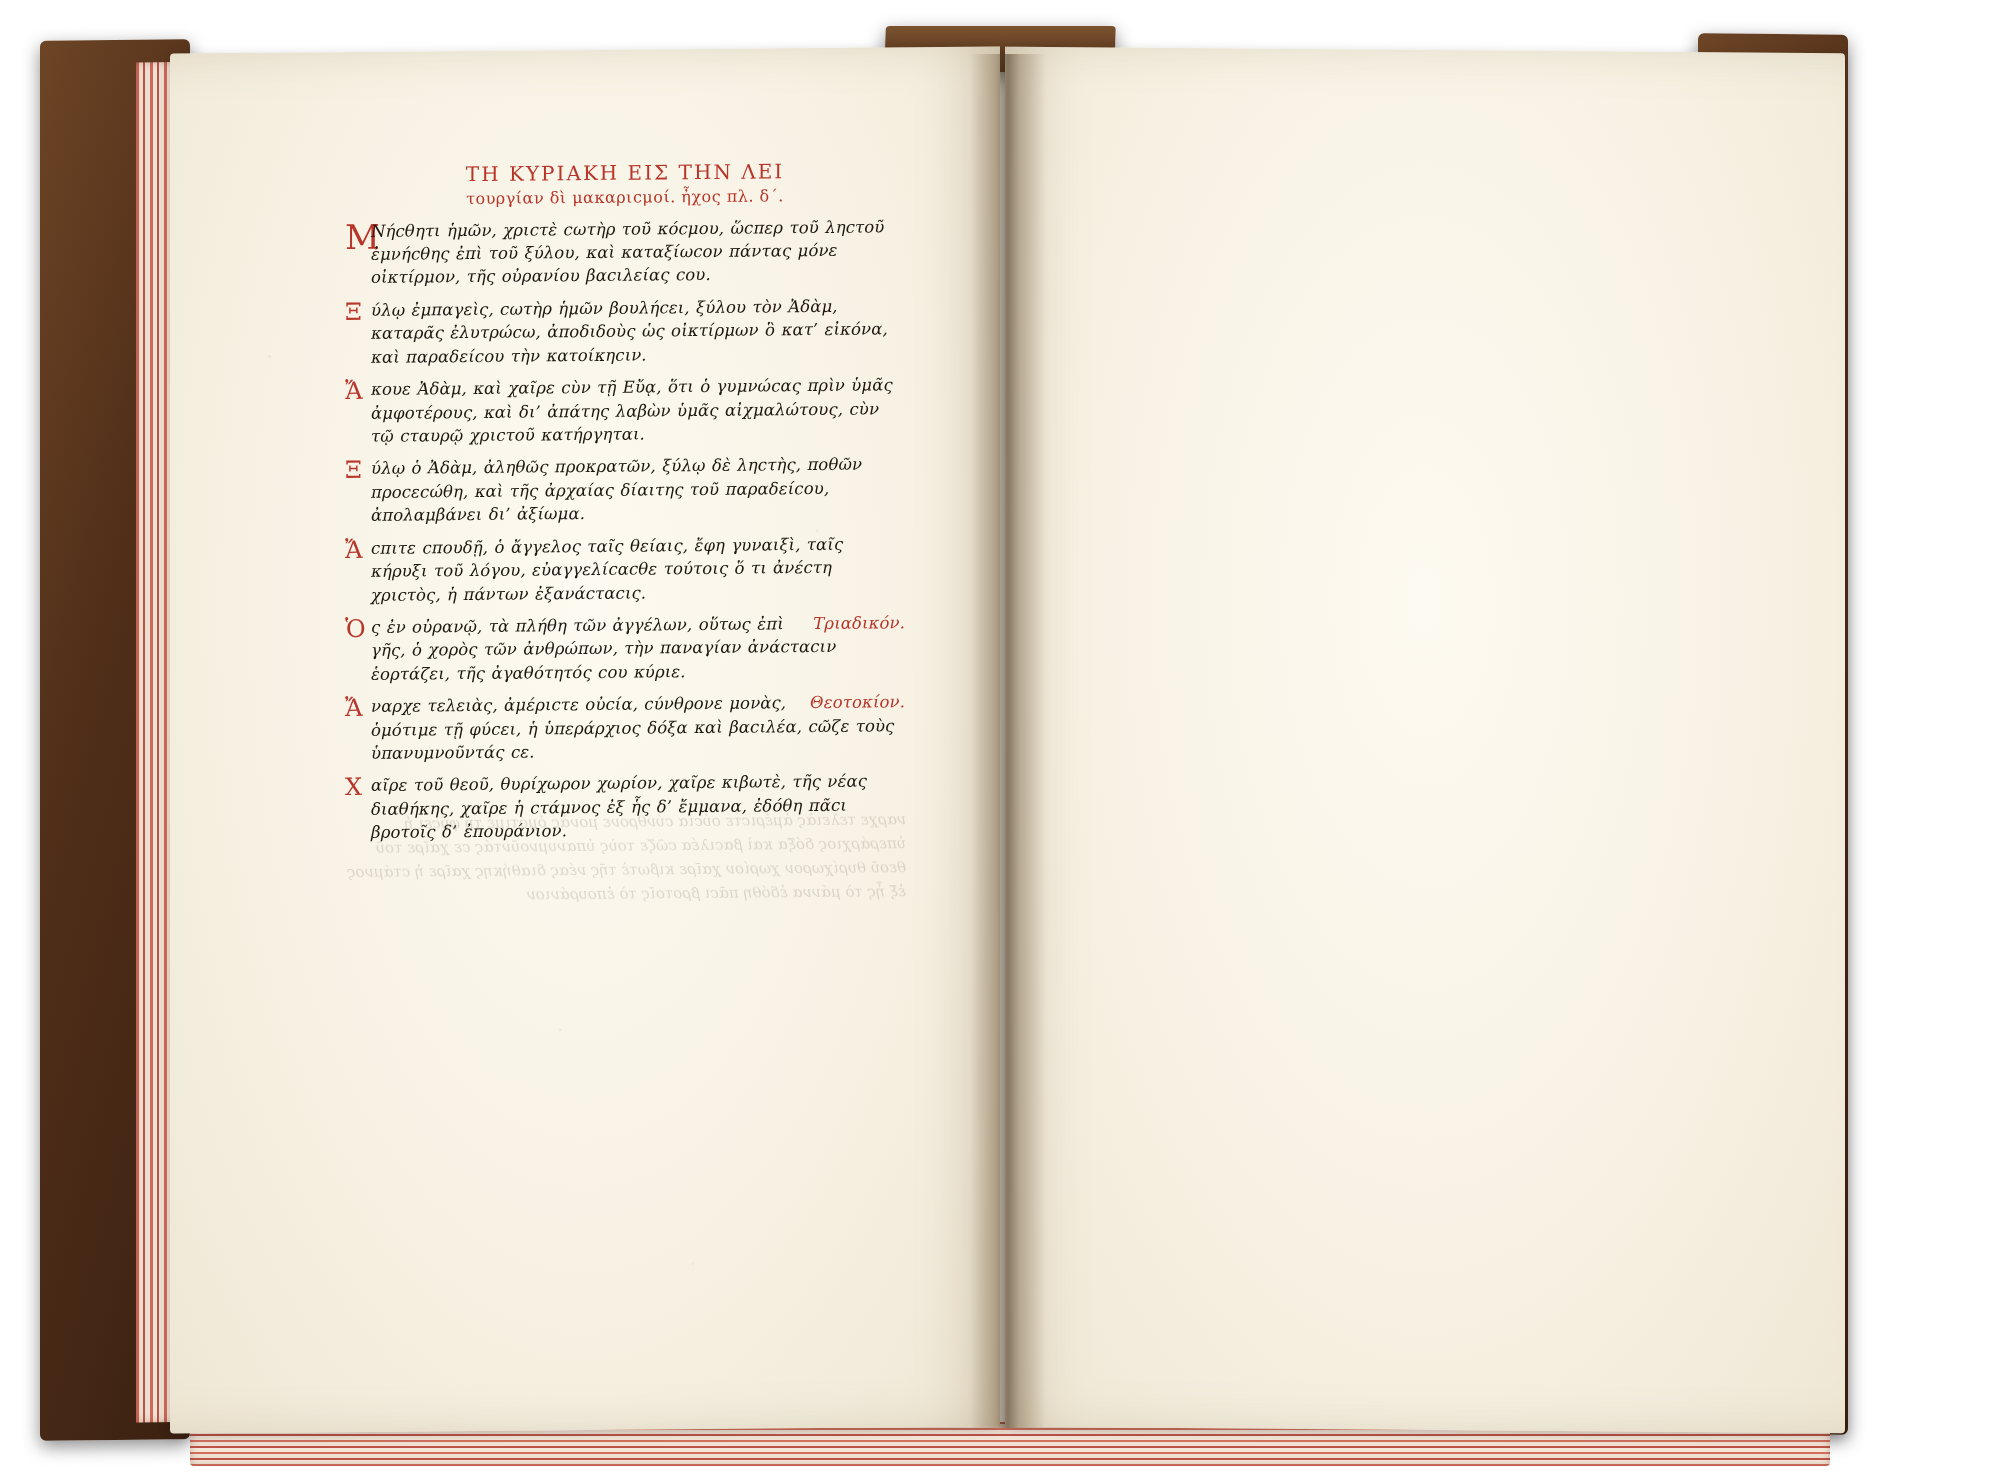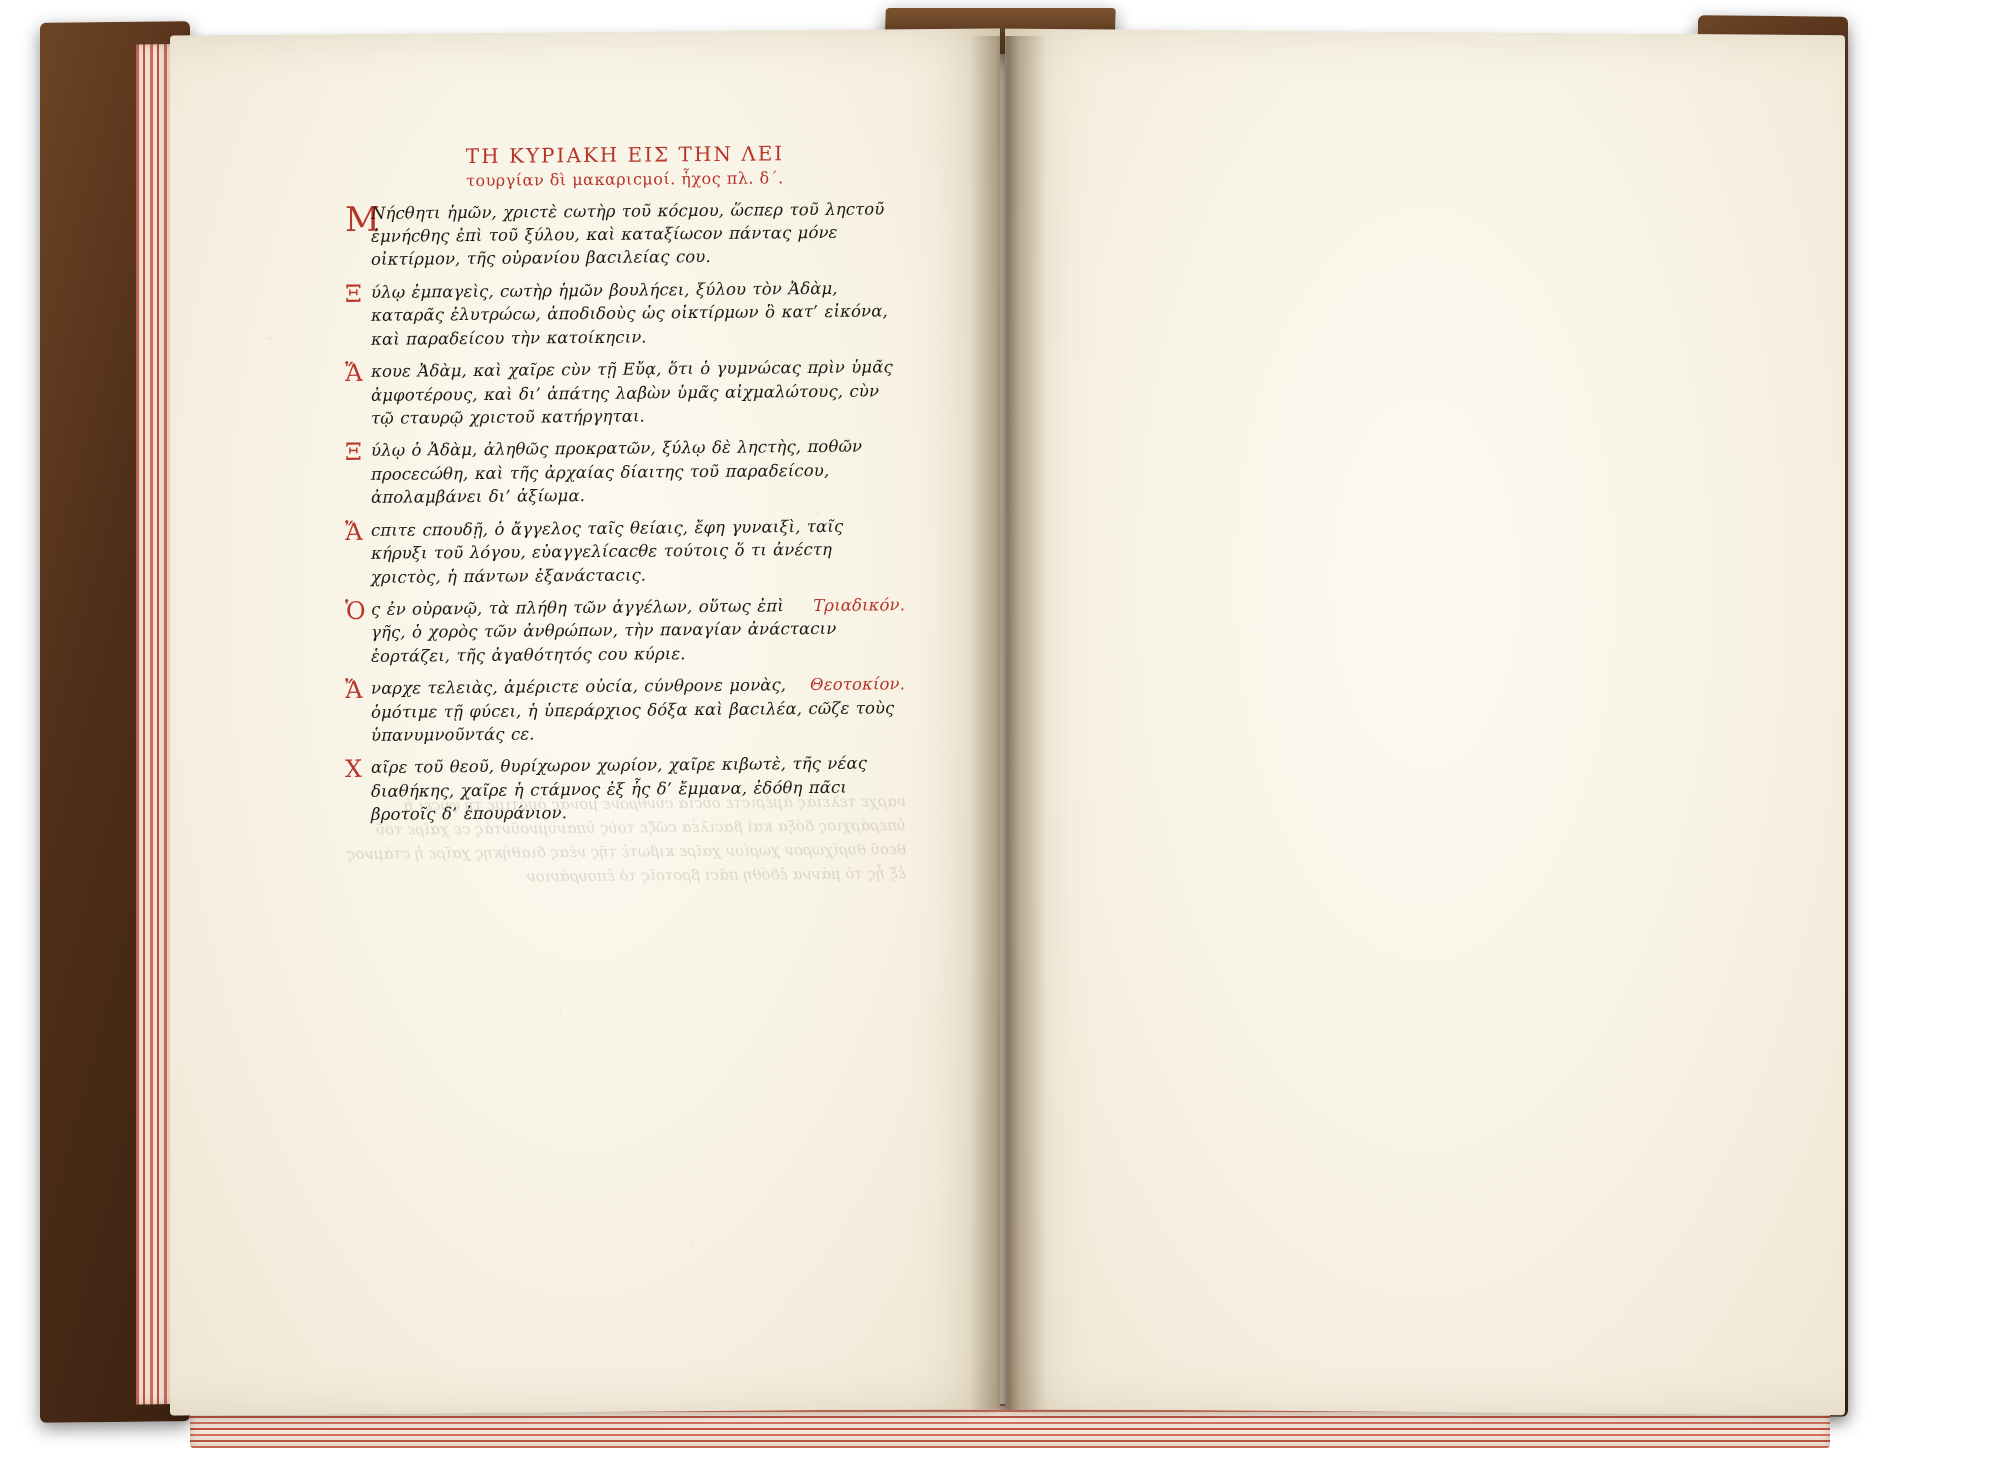--- a/index.html
+++ b/index.html
@@ -19,21 +19,21 @@
     position: relative;
     width: 2000px;
     height: 1477px;
     background: #ffffff;
   }
 
   
   #book {
     position: absolute;
     left: 40px;
-    top: 8px;
+    top: 26px;
     width: 1808px;
     height: 1452px;
   }
 
   
   .cover {
     position: absolute;
     background: linear-gradient(105deg, #6d4526 0%, #512f19 40%, #3b2111 100%);
     border-radius: 6px;
     box-shadow: 0 6px 18px rgba(0,0,0,0.45);

